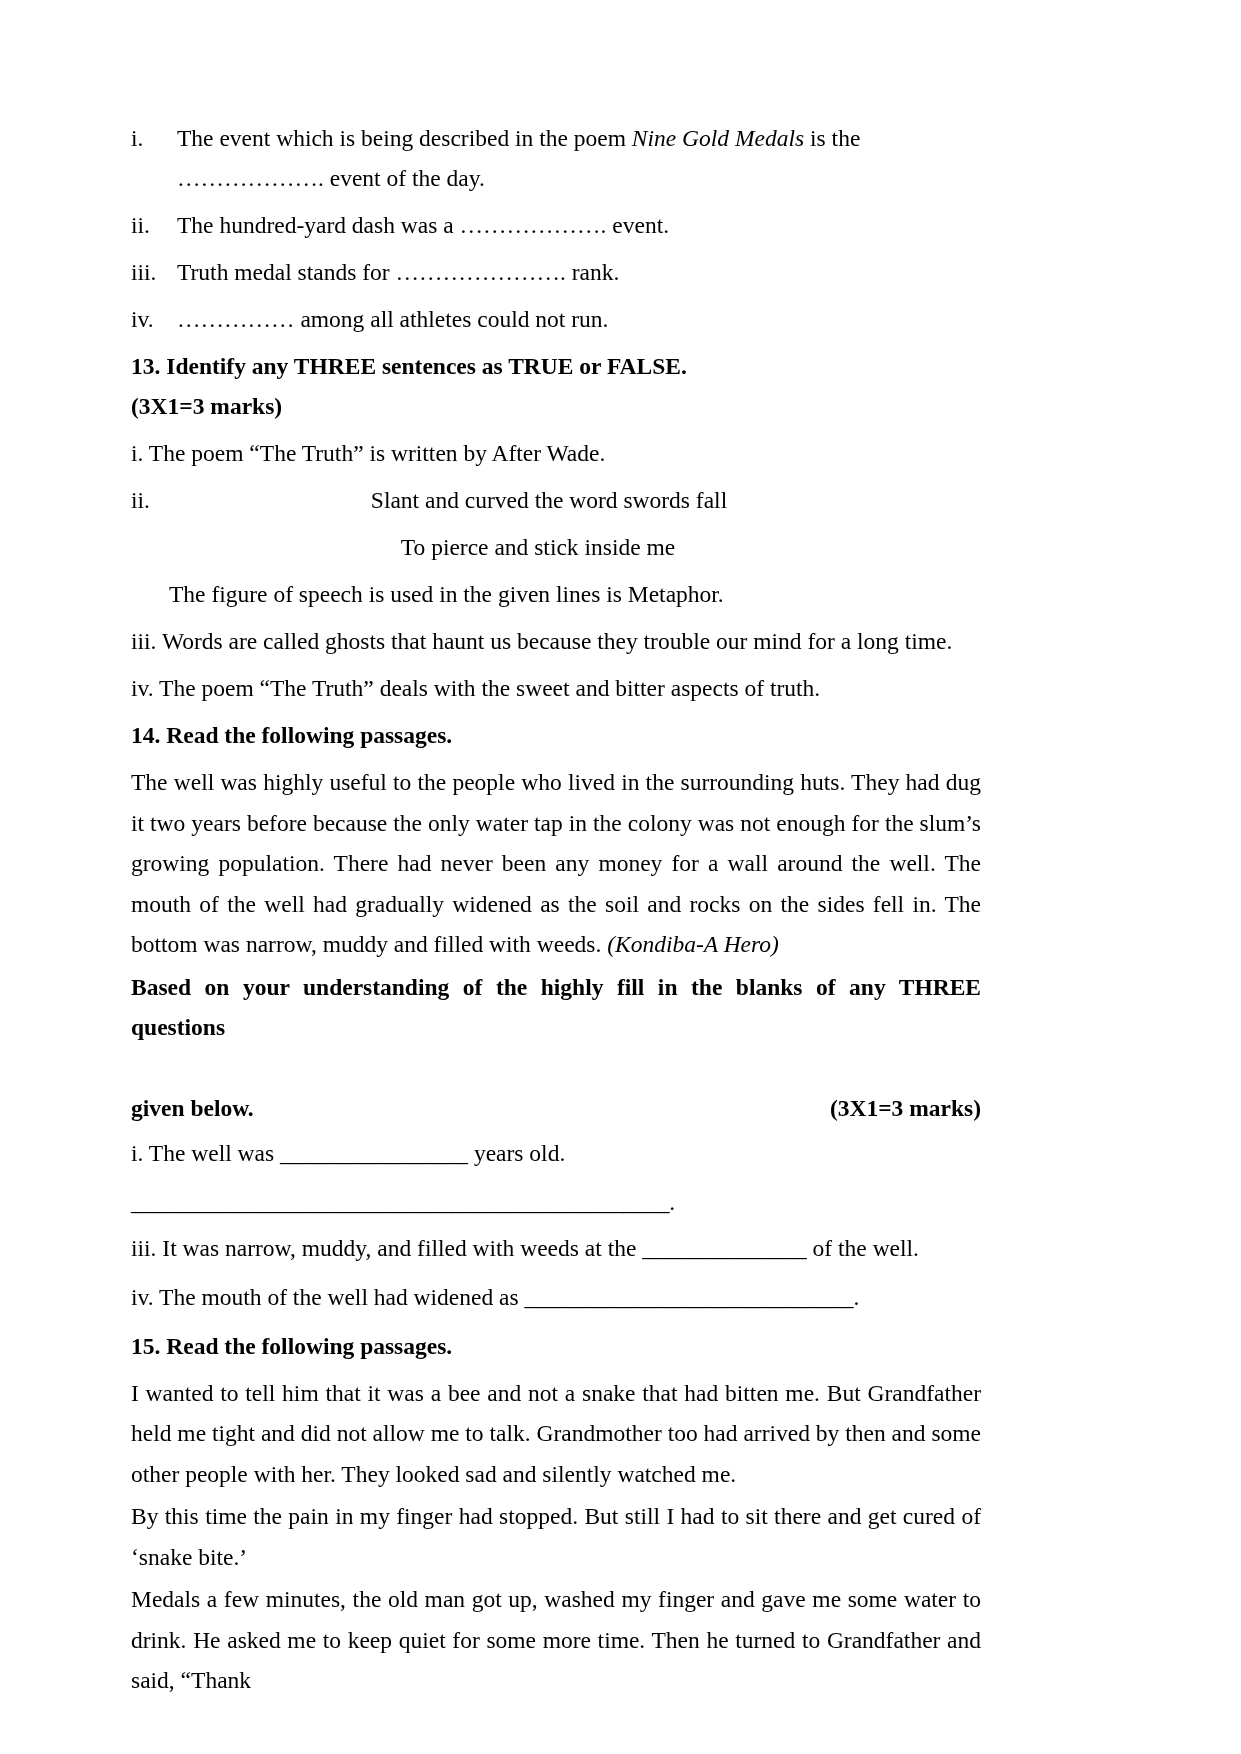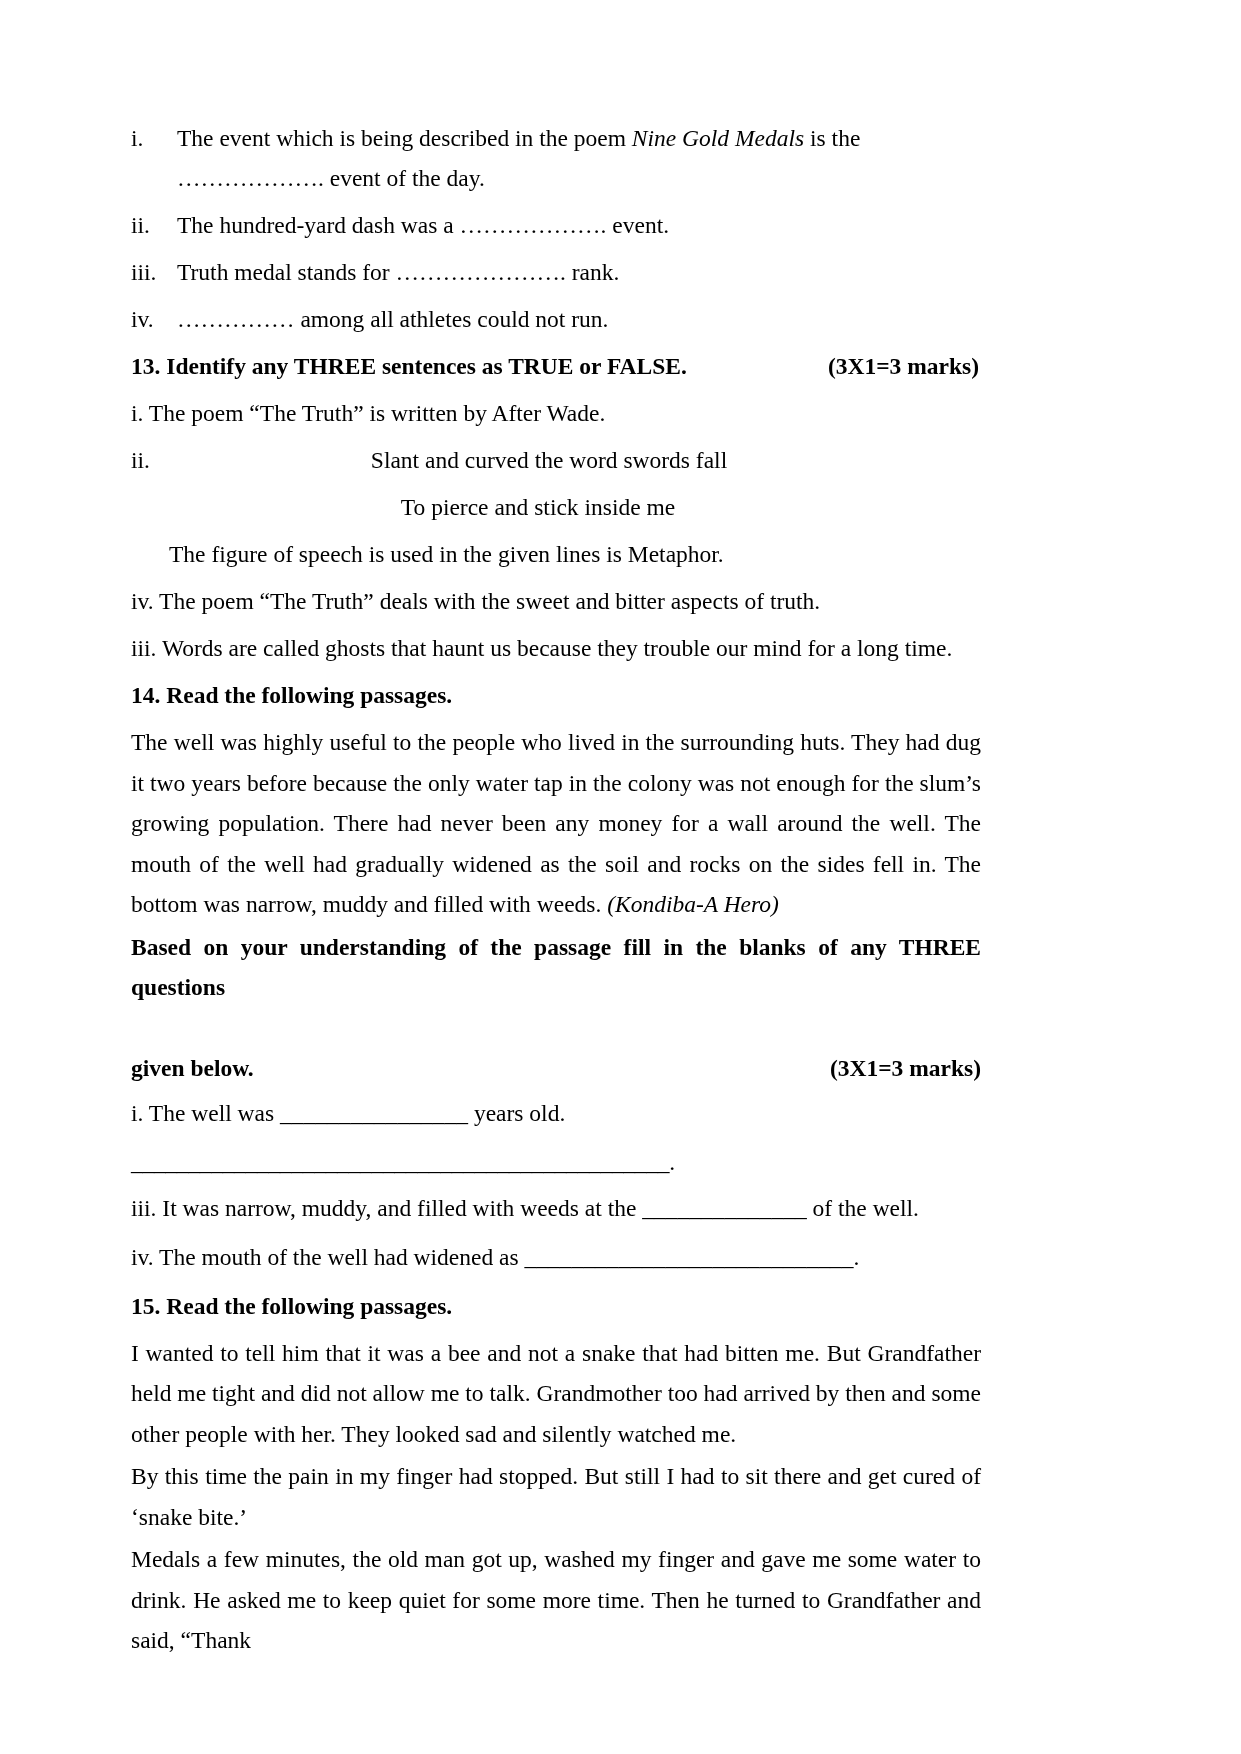--- a/index.html
+++ b/index.html
@@ -62,20 +62,21 @@
   }
   
   .head-row {
     display: flex;
     justify-content: space-between;
     align-items: baseline;
     font-size: 23.5px;
     line-height: 40px;
     font-weight: bold;
     margin: 0 0 7px 0;
+    flex-direction: column;
   }
   .head-row .marks {
     padding-right: 2px;
   }
   .instr-block {
     font-size: 23.5px;
     line-height: 40.5px;
     font-weight: bold;
     margin: 0 0 4px 0;
   }
@@ -169,30 +170,30 @@
 
     <div class="verse-row">
       <span class="num">ii.</span>
       <span class="verse">Slant and curved the word swords fall</span>
     </div>
 
     <div class="verse-only">To pierce and stick inside me</div>
 
     <div class="indent-line">The figure of speech is used in the given lines is Metaphor.</div>
 
+    <div class="line">iii. Words are called ghosts that haunt us because they trouble our mind for a long time.</div>
+
     <div class="line">iv. The poem “The Truth” deals with the sweet and bitter aspects of truth.</div>
 
-    <div class="line">iii. Words are called ghosts that haunt us because they trouble our mind for a long time.</div>
-
     <div class="line bold">14. Read the following passages.</div>
 
     <div class="para"><span>The well was highly useful to the people who lived in the surrounding huts. They had dug it two years before because the only water tap in the colony was not enough for the slum’s growing population. There had never been any money for a wall around the well. The mouth of the well had gradually widened as the soil and rocks on the sides fell in. The bottom was narrow, muddy and filled with weeds.</span> <span class="ital">(Kondiba-A Hero)</span></div>
 
     <div class="instr-block">
-      <div class="instr-line1">Based on your understanding of the passage fill in the blanks of any THREE questions</div>
+      <div class="instr-line1">Based on your understanding of the highly fill in the blanks of any THREE questions</div>
       <div class="instr-line2">
         <span>given below.</span>
         <span class="marks">(3X1=3 marks)</span>
       </div>
     </div>
 
     <div class="sub-line">i. The well was ________________ years old.</div>
     <div class="blank-line">_______________________________________________.</div>
     <div class="sub-line">iii. It was narrow, muddy, and filled with weeds at the ______________ of the well.</div>
     <div class="sub-line">iv. The mouth of the well had widened as ____________________________.</div>

